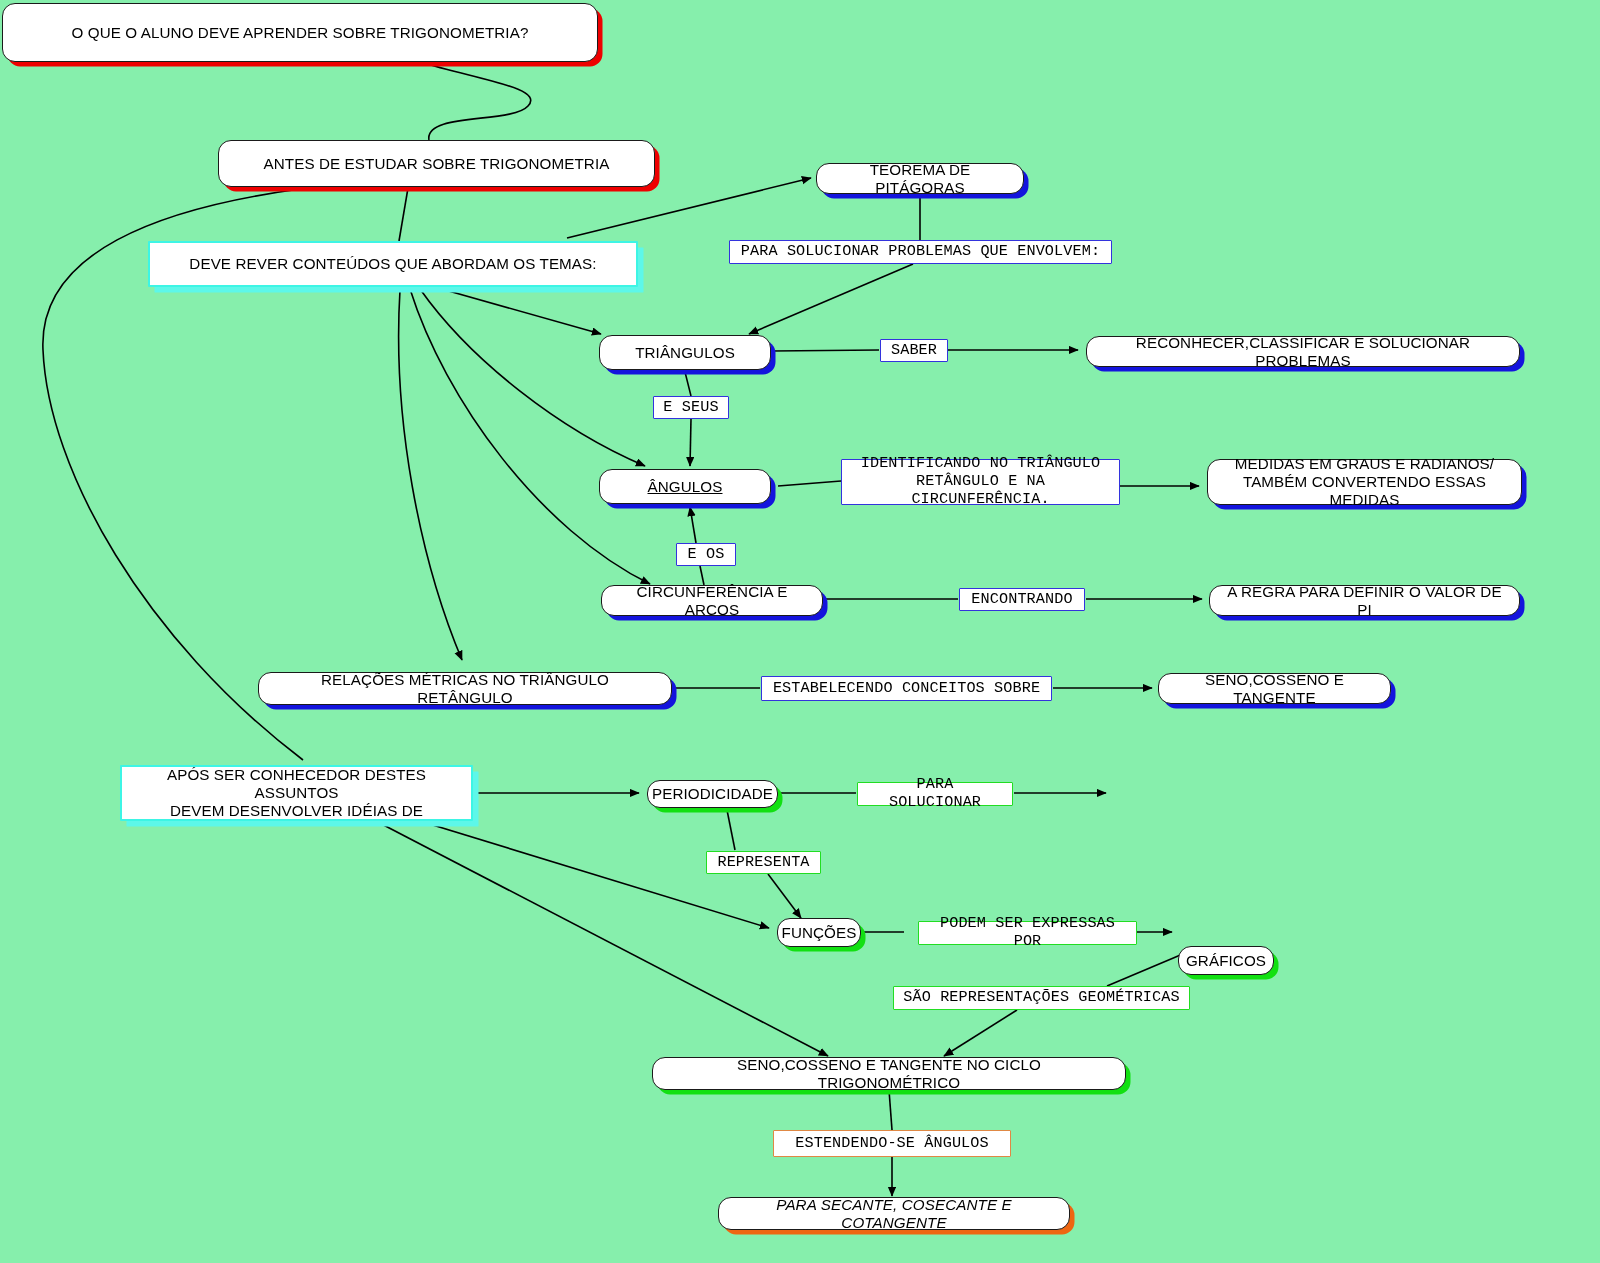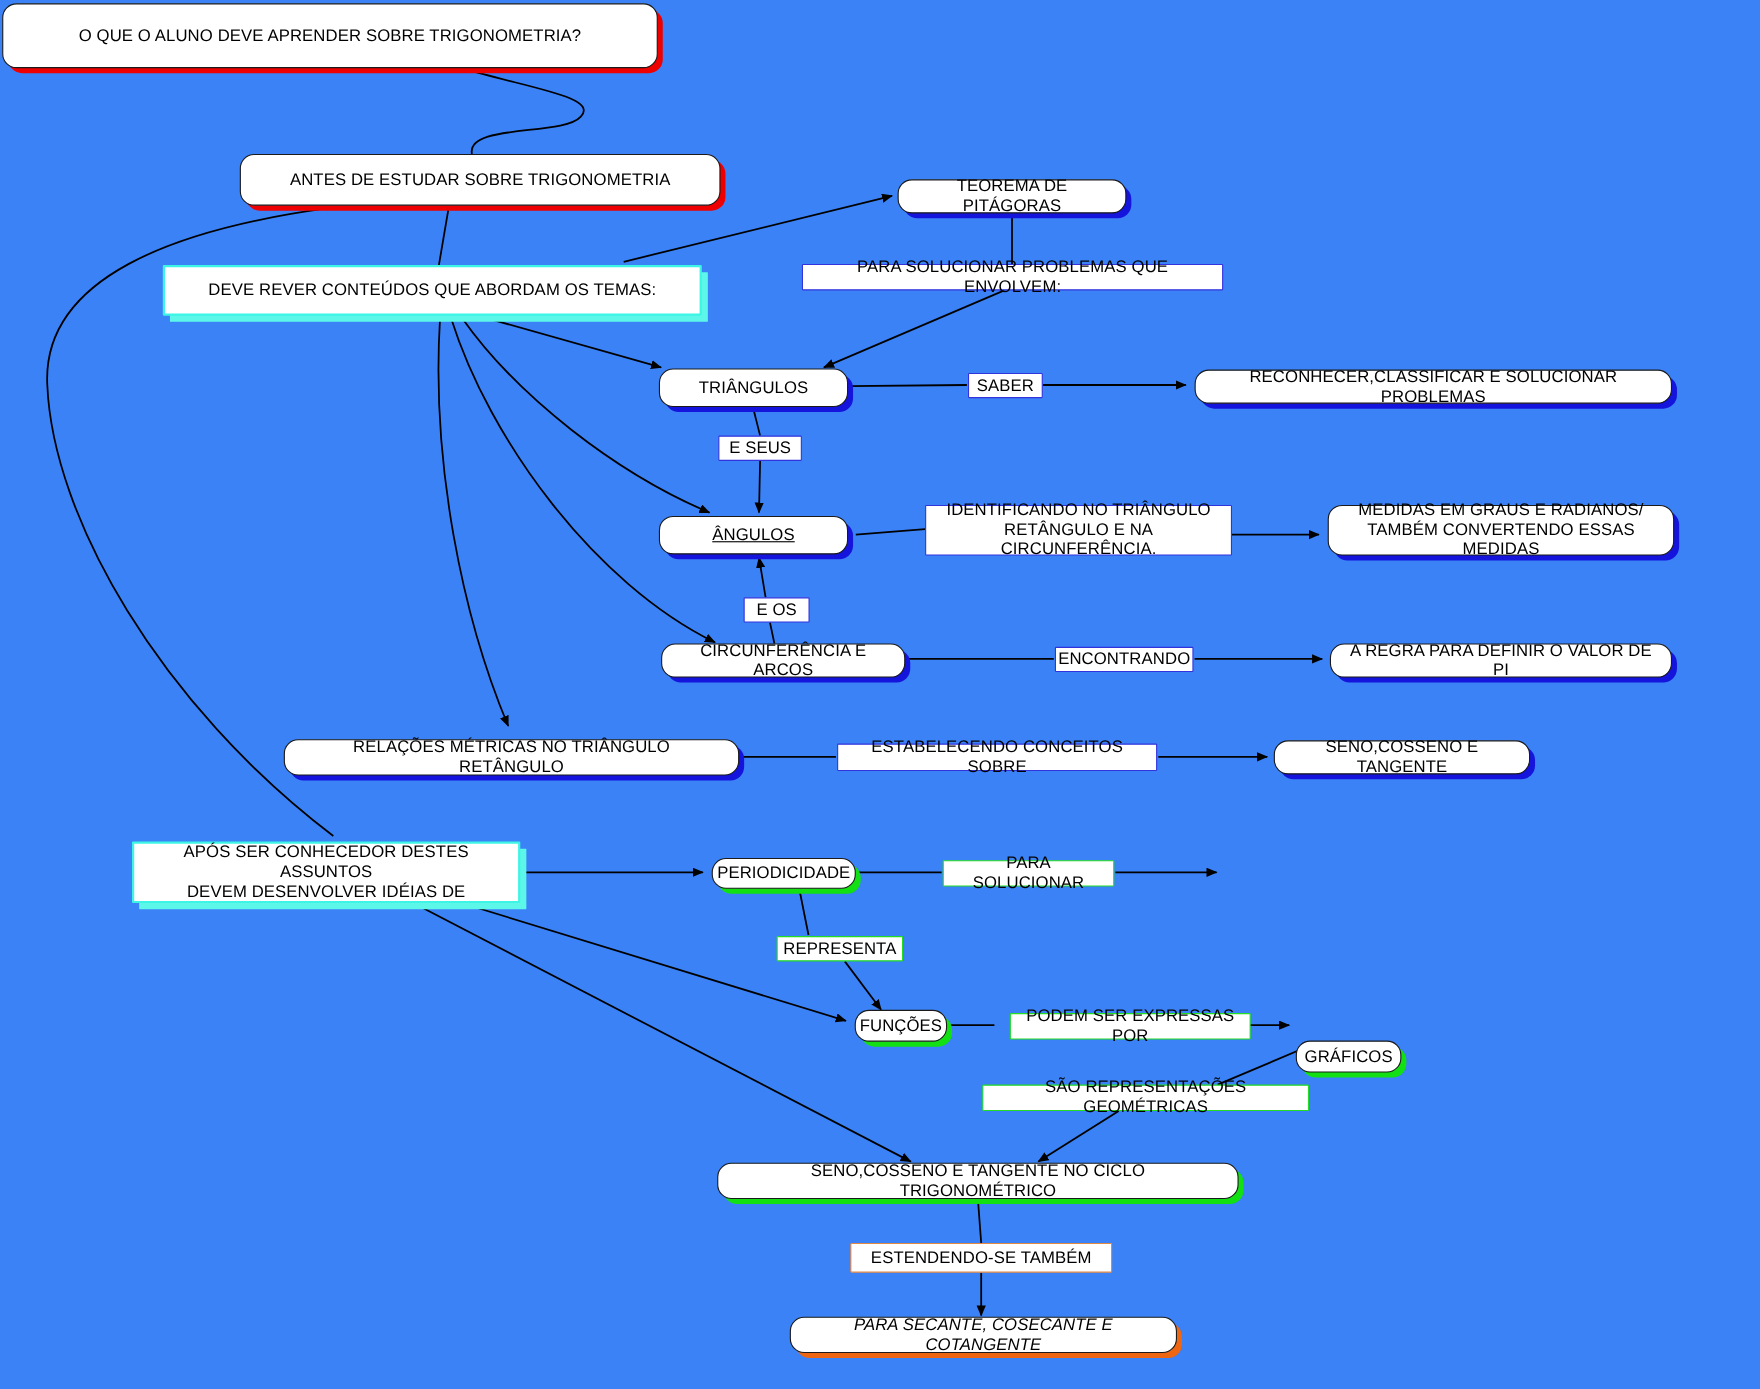--- a/index.html
+++ b/index.html
@@ -4,21 +4,21 @@
 <style>
   html, body {
     margin: 0;
     padding: 0;
     background: #ffffff;
   }
   #canvas {
     position: relative;
     width: 1600px;
     height: 1263px;
-    background: #3b82f6;
+    background: #86efac;
     font-family: "Liberation Sans", sans-serif;
     overflow: hidden;
   }
   #edges {
     position: absolute;
     left: 0;
     top: 0;
     width: 1600px;
     height: 1263px;
     pointer-events: none;
@@ -57,20 +57,21 @@
   .framed.fr-cyan {
     border: 2.2px solid #3df5e5;
     box-shadow: 6px 6px 0 -0.5px #5df7e9;
   }
 
   
   .link {
     border-radius: 1px;
     padding: 1px 8px;
     font-size: 15.2px;
+    font-family: Liberation Mono, monospace;
   }
   .link.lk-blue   { border: 1.4px solid #3333dd; }
   .link.lk-green  { border: 1.8px solid #22dd22; }
   .link.lk-orange { border: 1.6px solid #e08844; }
 </style>
 </head>
 <body>
 
 <div id="canvas">
 
@@ -207,17 +208,17 @@
   <div class="node concept sh-green" style="left:777px;top:918px;width:84px;height:29px;">FUNÇÕES</div>
 
   <div class="node link lk-green" style="left:904px;top:921px;width:219px;height:24px;margin-left:14px;">PODEM SER EXPRESSAS POR</div>
 
   <div class="node concept sh-green" style="left:1178px;top:918px;width:96px;height:29px;margin-top:28px;">GRÁFICOS</div>
 
   <div class="node link lk-green" style="left:893px;top:986px;width:297px;height:24px;">SÃO REPRESENTAÇÕES GEOMÉTRICAS</div>
 
   <div class="node concept sh-green" style="left:652px;top:1057px;width:474px;height:33px;">SENO,COSSENO E TANGENTE NO CICLO TRIGONOMÉTRICO</div>
 
-  <div class="node link lk-orange" style="left:773px;top:1130px;width:238px;height:27px;">ESTENDENDO-SE TAMBÉM</div>
+  <div class="node link lk-orange" style="left:773px;top:1130px;width:238px;height:27px;">ESTENDENDO-SE ÂNGULOS</div>
 
   <div class="node concept sh-orange" style="left:718px;top:1197px;width:352px;height:33px;font-style:italic;">PARA SECANTE, COSECANTE E COTANGENTE</div>
 
 </div>
 
 </body></html>

